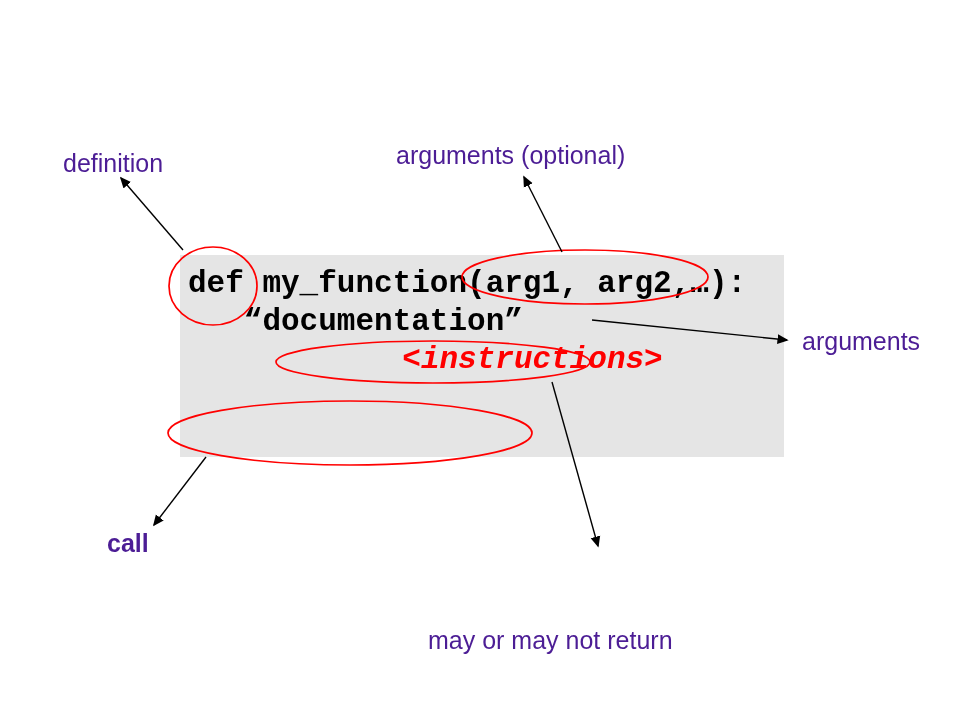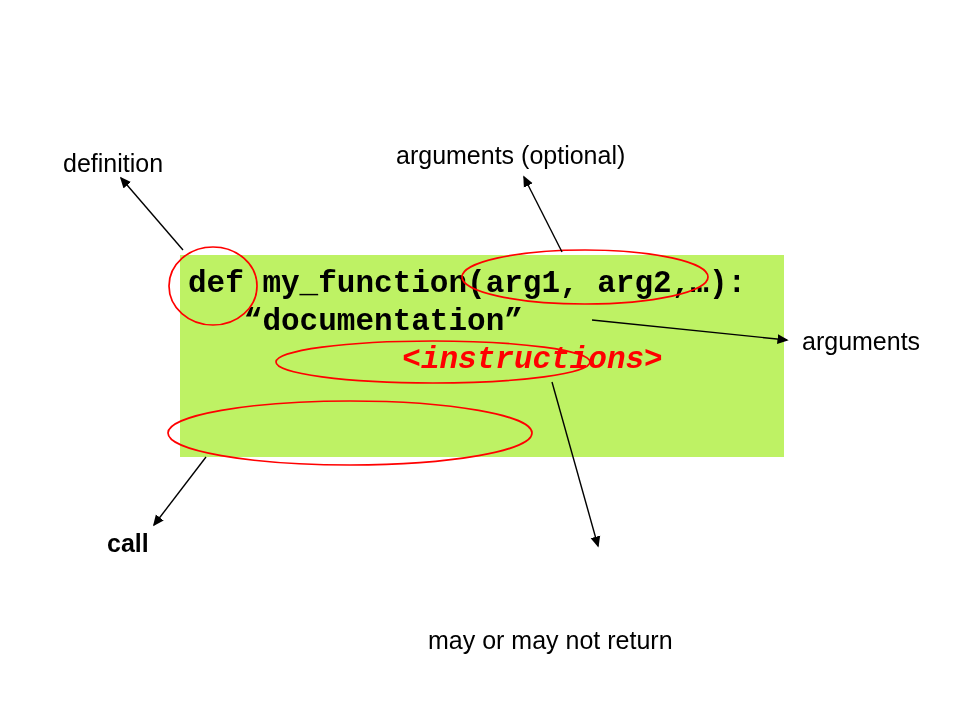--- a/index.html
+++ b/index.html
@@ -12,21 +12,21 @@
     font-family: "Liberation Sans", sans-serif;
     color: #000000;
   }
   
   .code-box {
     position: absolute;
     left: 180px;
     top: 255px;
     width: 604px;
     height: 202px;
-    background: #bef264;
+    background: #e5e5e5;
     box-sizing: border-box;
     padding: 10px 0 0 8px;
   }
   .code-line {
     font-family: "Liberation Mono", monospace;
     font-weight: bold;
     font-size: 31px;
     line-height: 38px;
     min-height: 38px;
     white-space: pre;
@@ -36,21 +36,21 @@
     color: #FF0000;
     font-style: italic;
     text-align: center;
   }
   
   .label {
     position: absolute;
     font-size: 25px;
     line-height: 30px;
     white-space: pre;
-    color: #000000;
+    color: #4c1d95;
   }
   .label .mono {
     font-family: "Liberation Mono", monospace;
     font-weight: bold;
     font-size: 24px;
   }
   
   #overlay {
     position: absolute;
     left: 0; top: 0;

